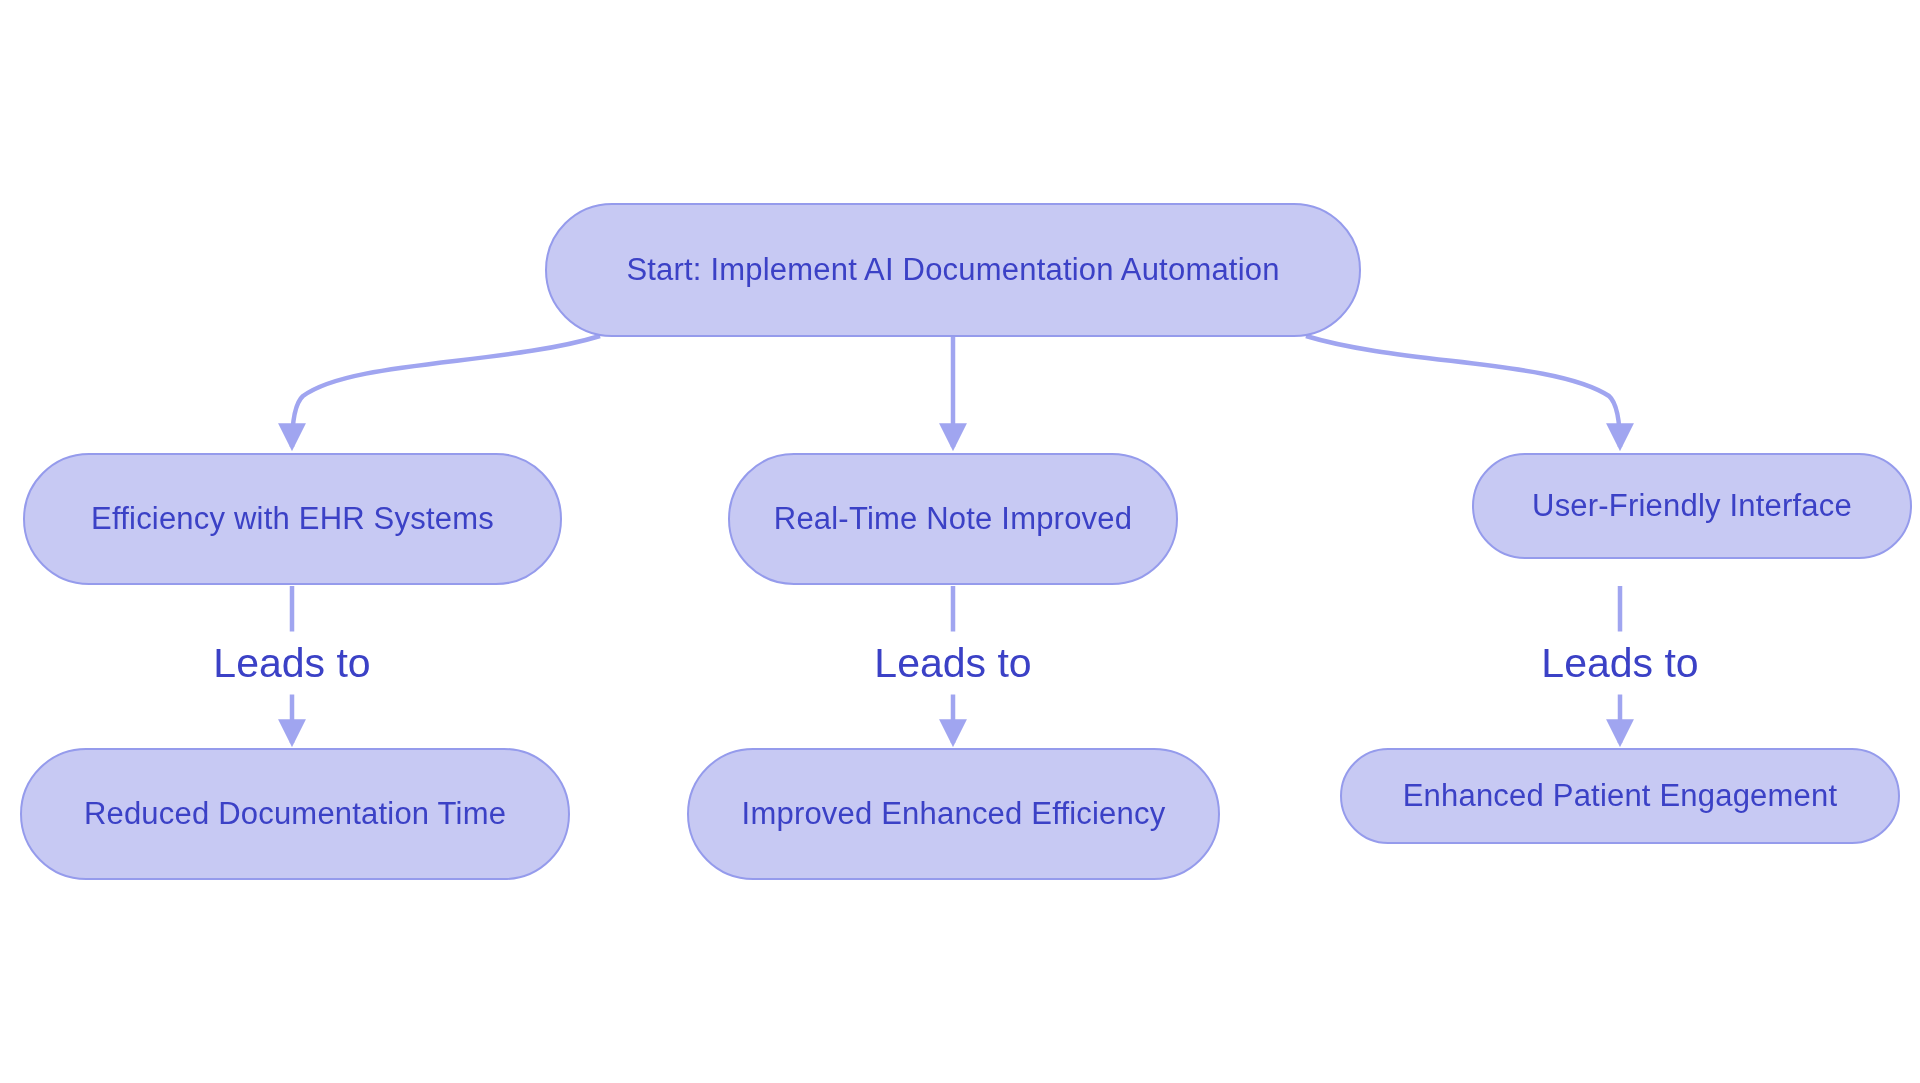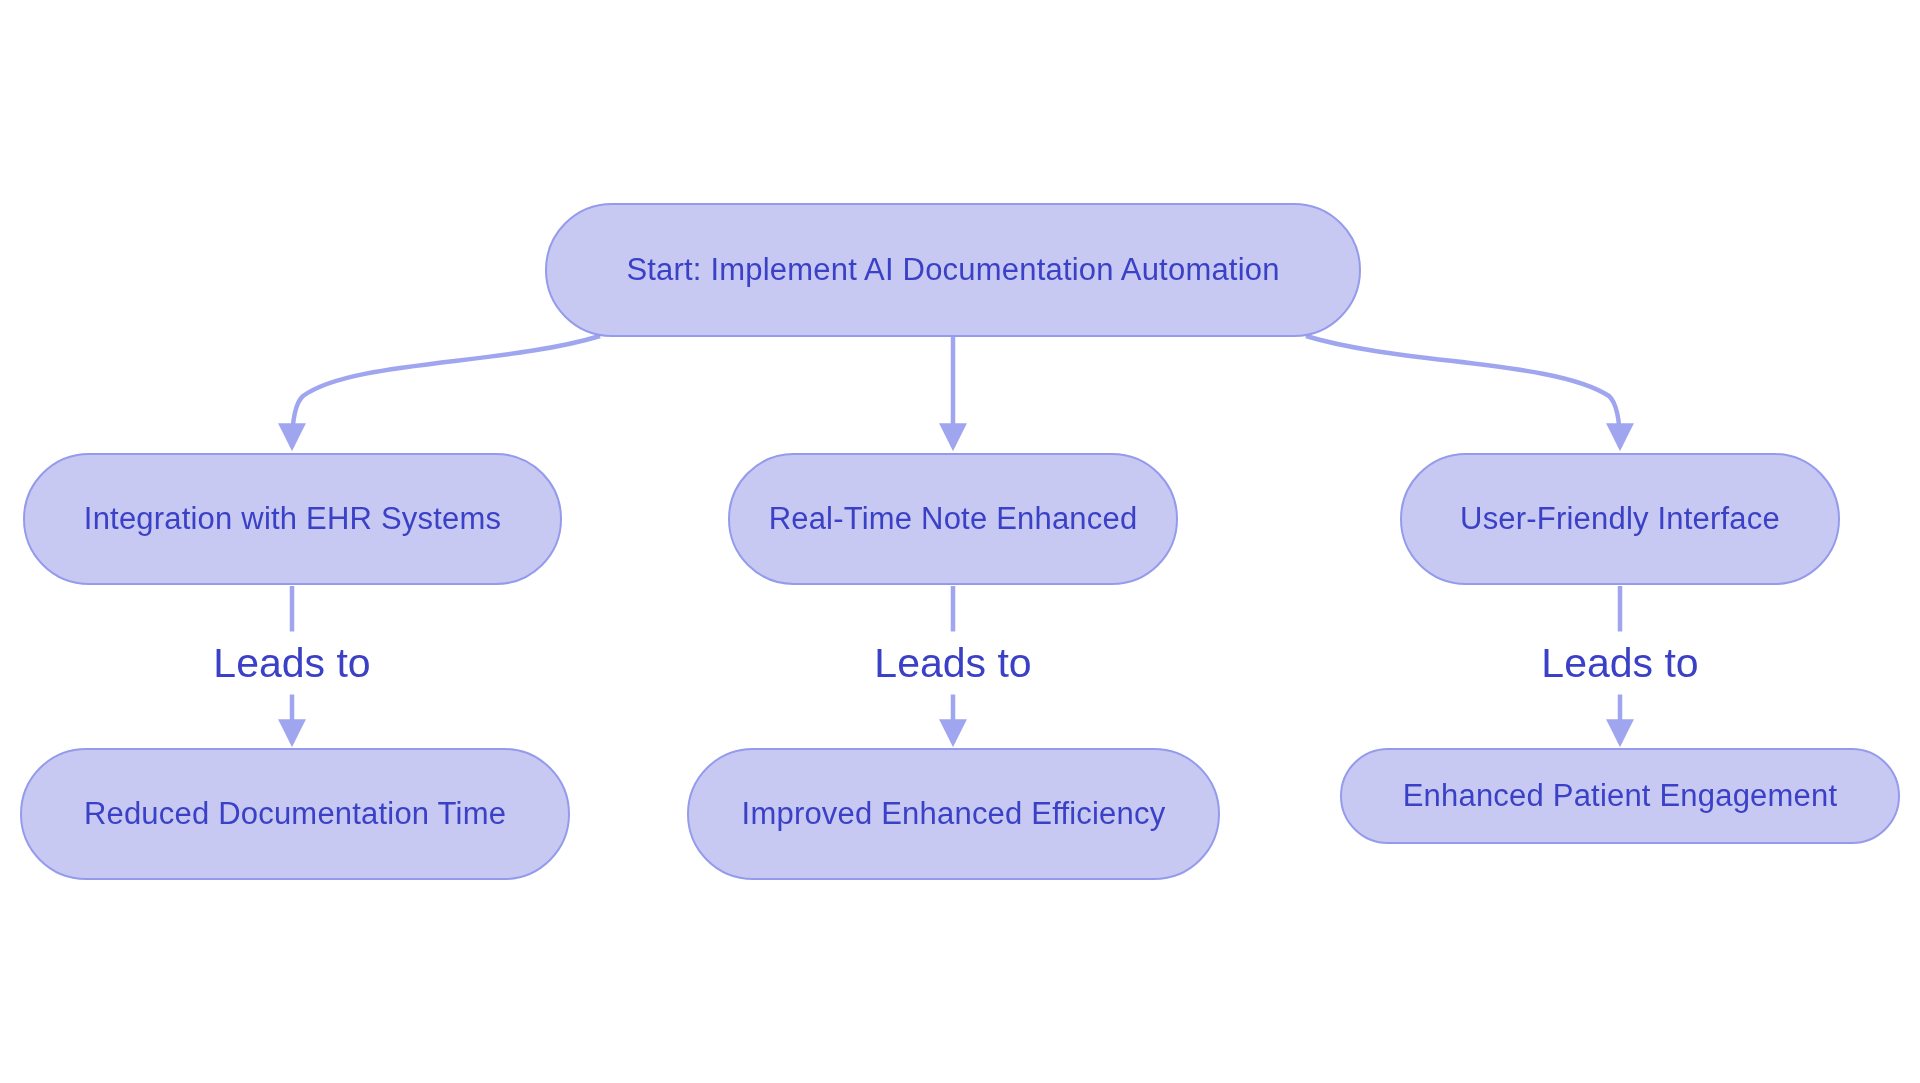--- a/index.html
+++ b/index.html
@@ -80,28 +80,28 @@
     <path class="edge-path" marker-end="url(#arrowhead)" d="M 953 586 L 953 743"></path>
 
     <path class="edge-path" marker-end="url(#arrowhead)" d="M 1620 586 L 1620 743"></path>
   </svg>
 
   <div class="node" style="left:545px; top:203px; width:816px; height:134px;">
     <span>Start: Implement AI Documentation Automation</span>
   </div>
 
   <div class="node" style="left:23px; top:453px; width:539px; height:132px;">
-    <span>Integration with EHR Systems</span>
+    <span>Efficiency with EHR Systems</span>
   </div>
 
   <div class="node" style="left:728px; top:453px; width:450px; height:132px;">
-    <span>Real-Time Note Enhanced</span>
+    <span>Real-Time Note Improved</span>
   </div>
 
-  <div class="node" style="left:1400px; top:453px; width:440px; height:132px;">
+  <div class="node" style="left:1472px; top:453px; width:440px; height:106px;">
     <span>User-Friendly Interface</span>
   </div>
 
   <div class="node" style="left:20px; top:748px; width:550px; height:132px;">
     <span>Reduced Documentation Time</span>
   </div>
 
   <div class="node" style="left:687px; top:748px; width:533px; height:132px;">
     <span>Improved Enhanced Efficiency</span>
   </div>

